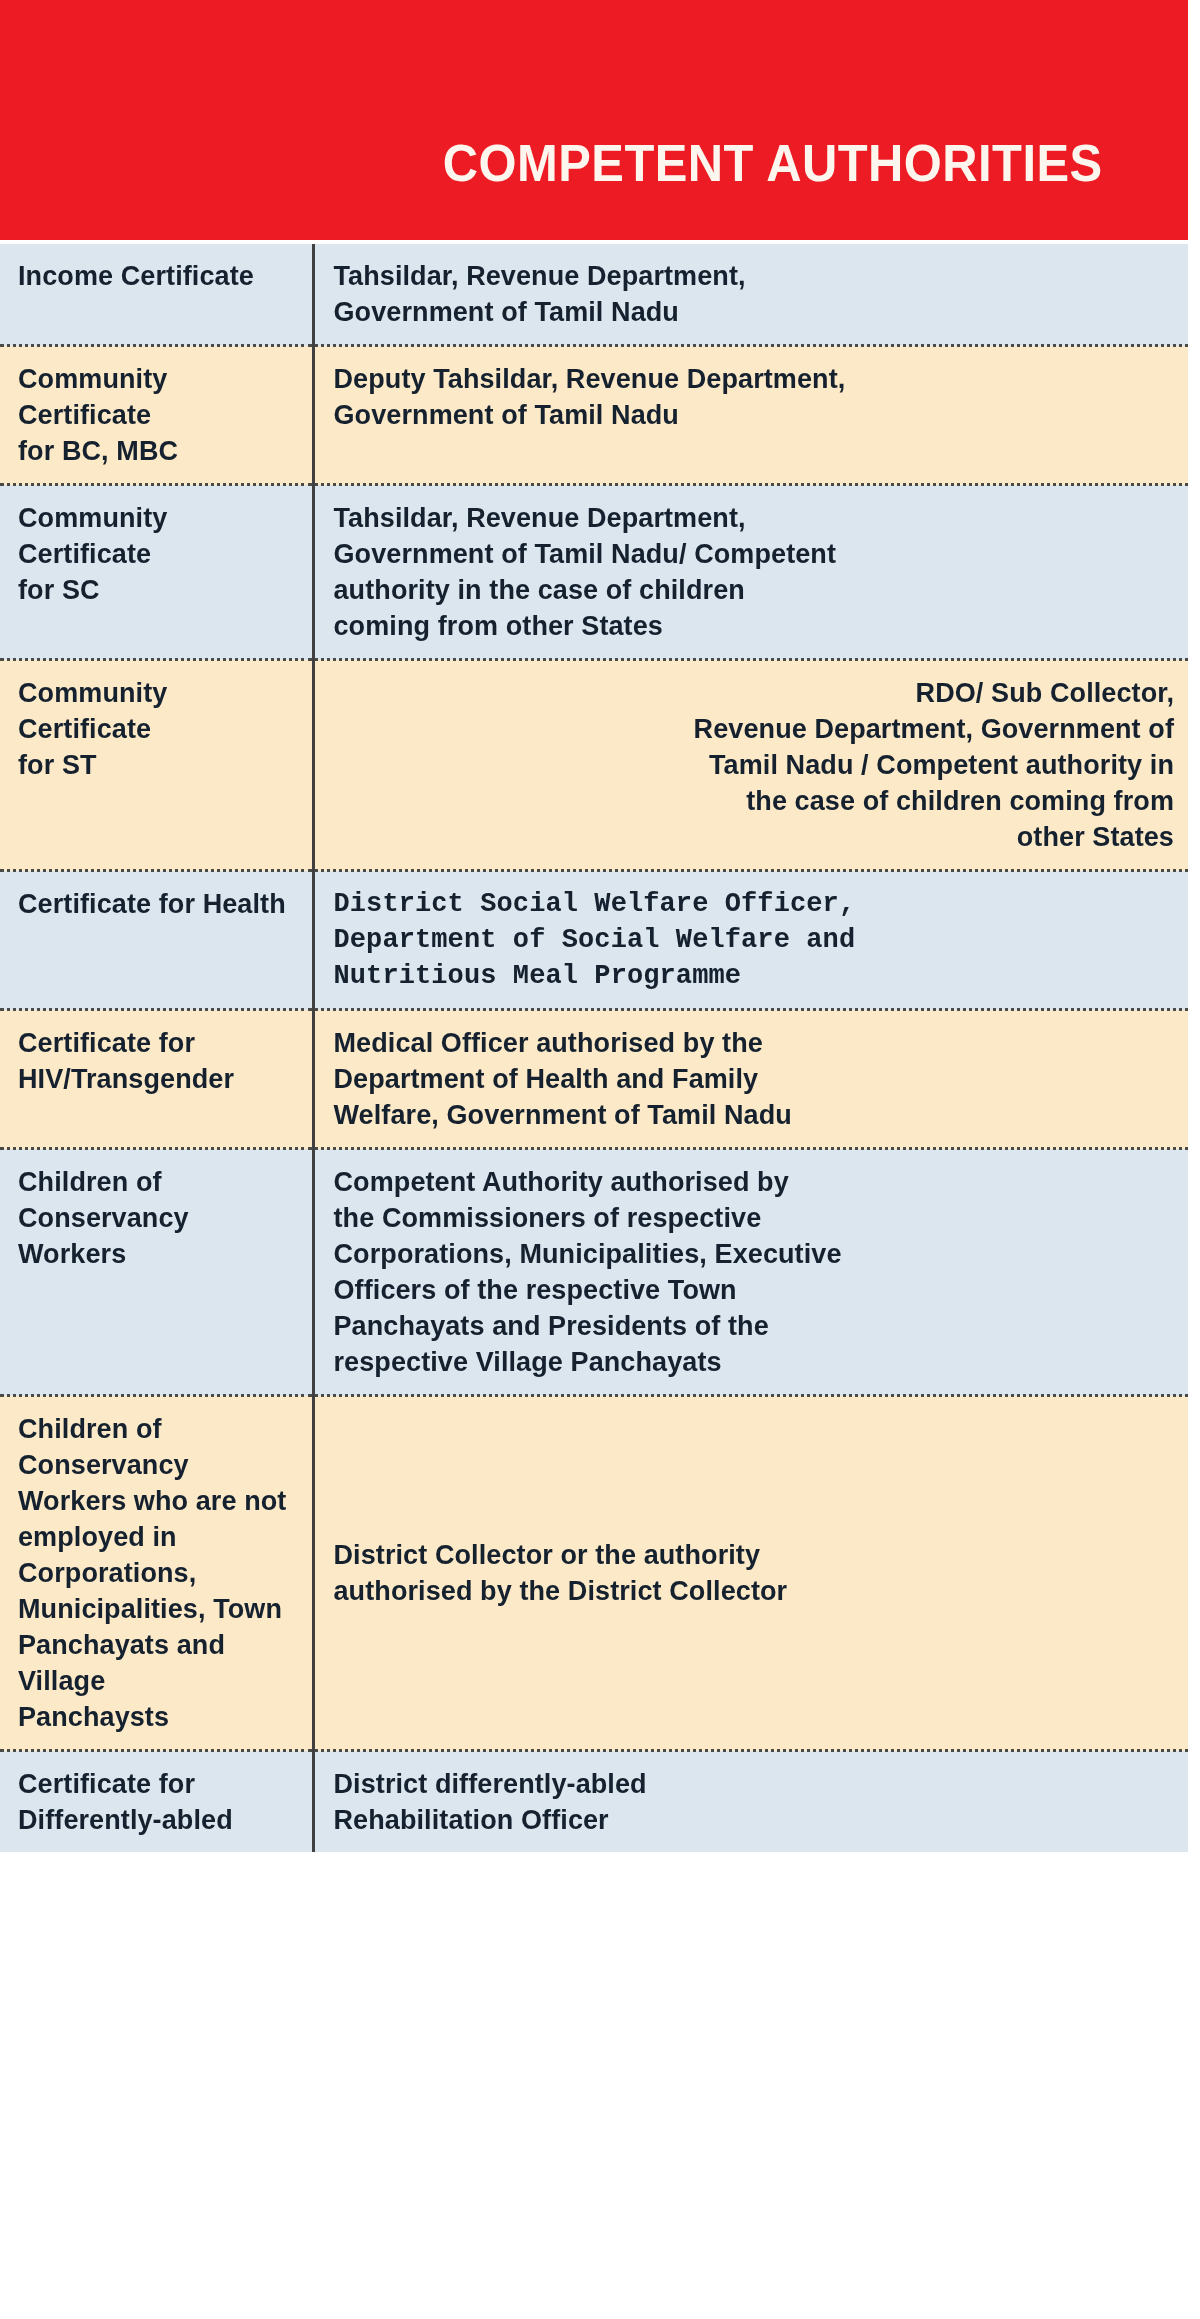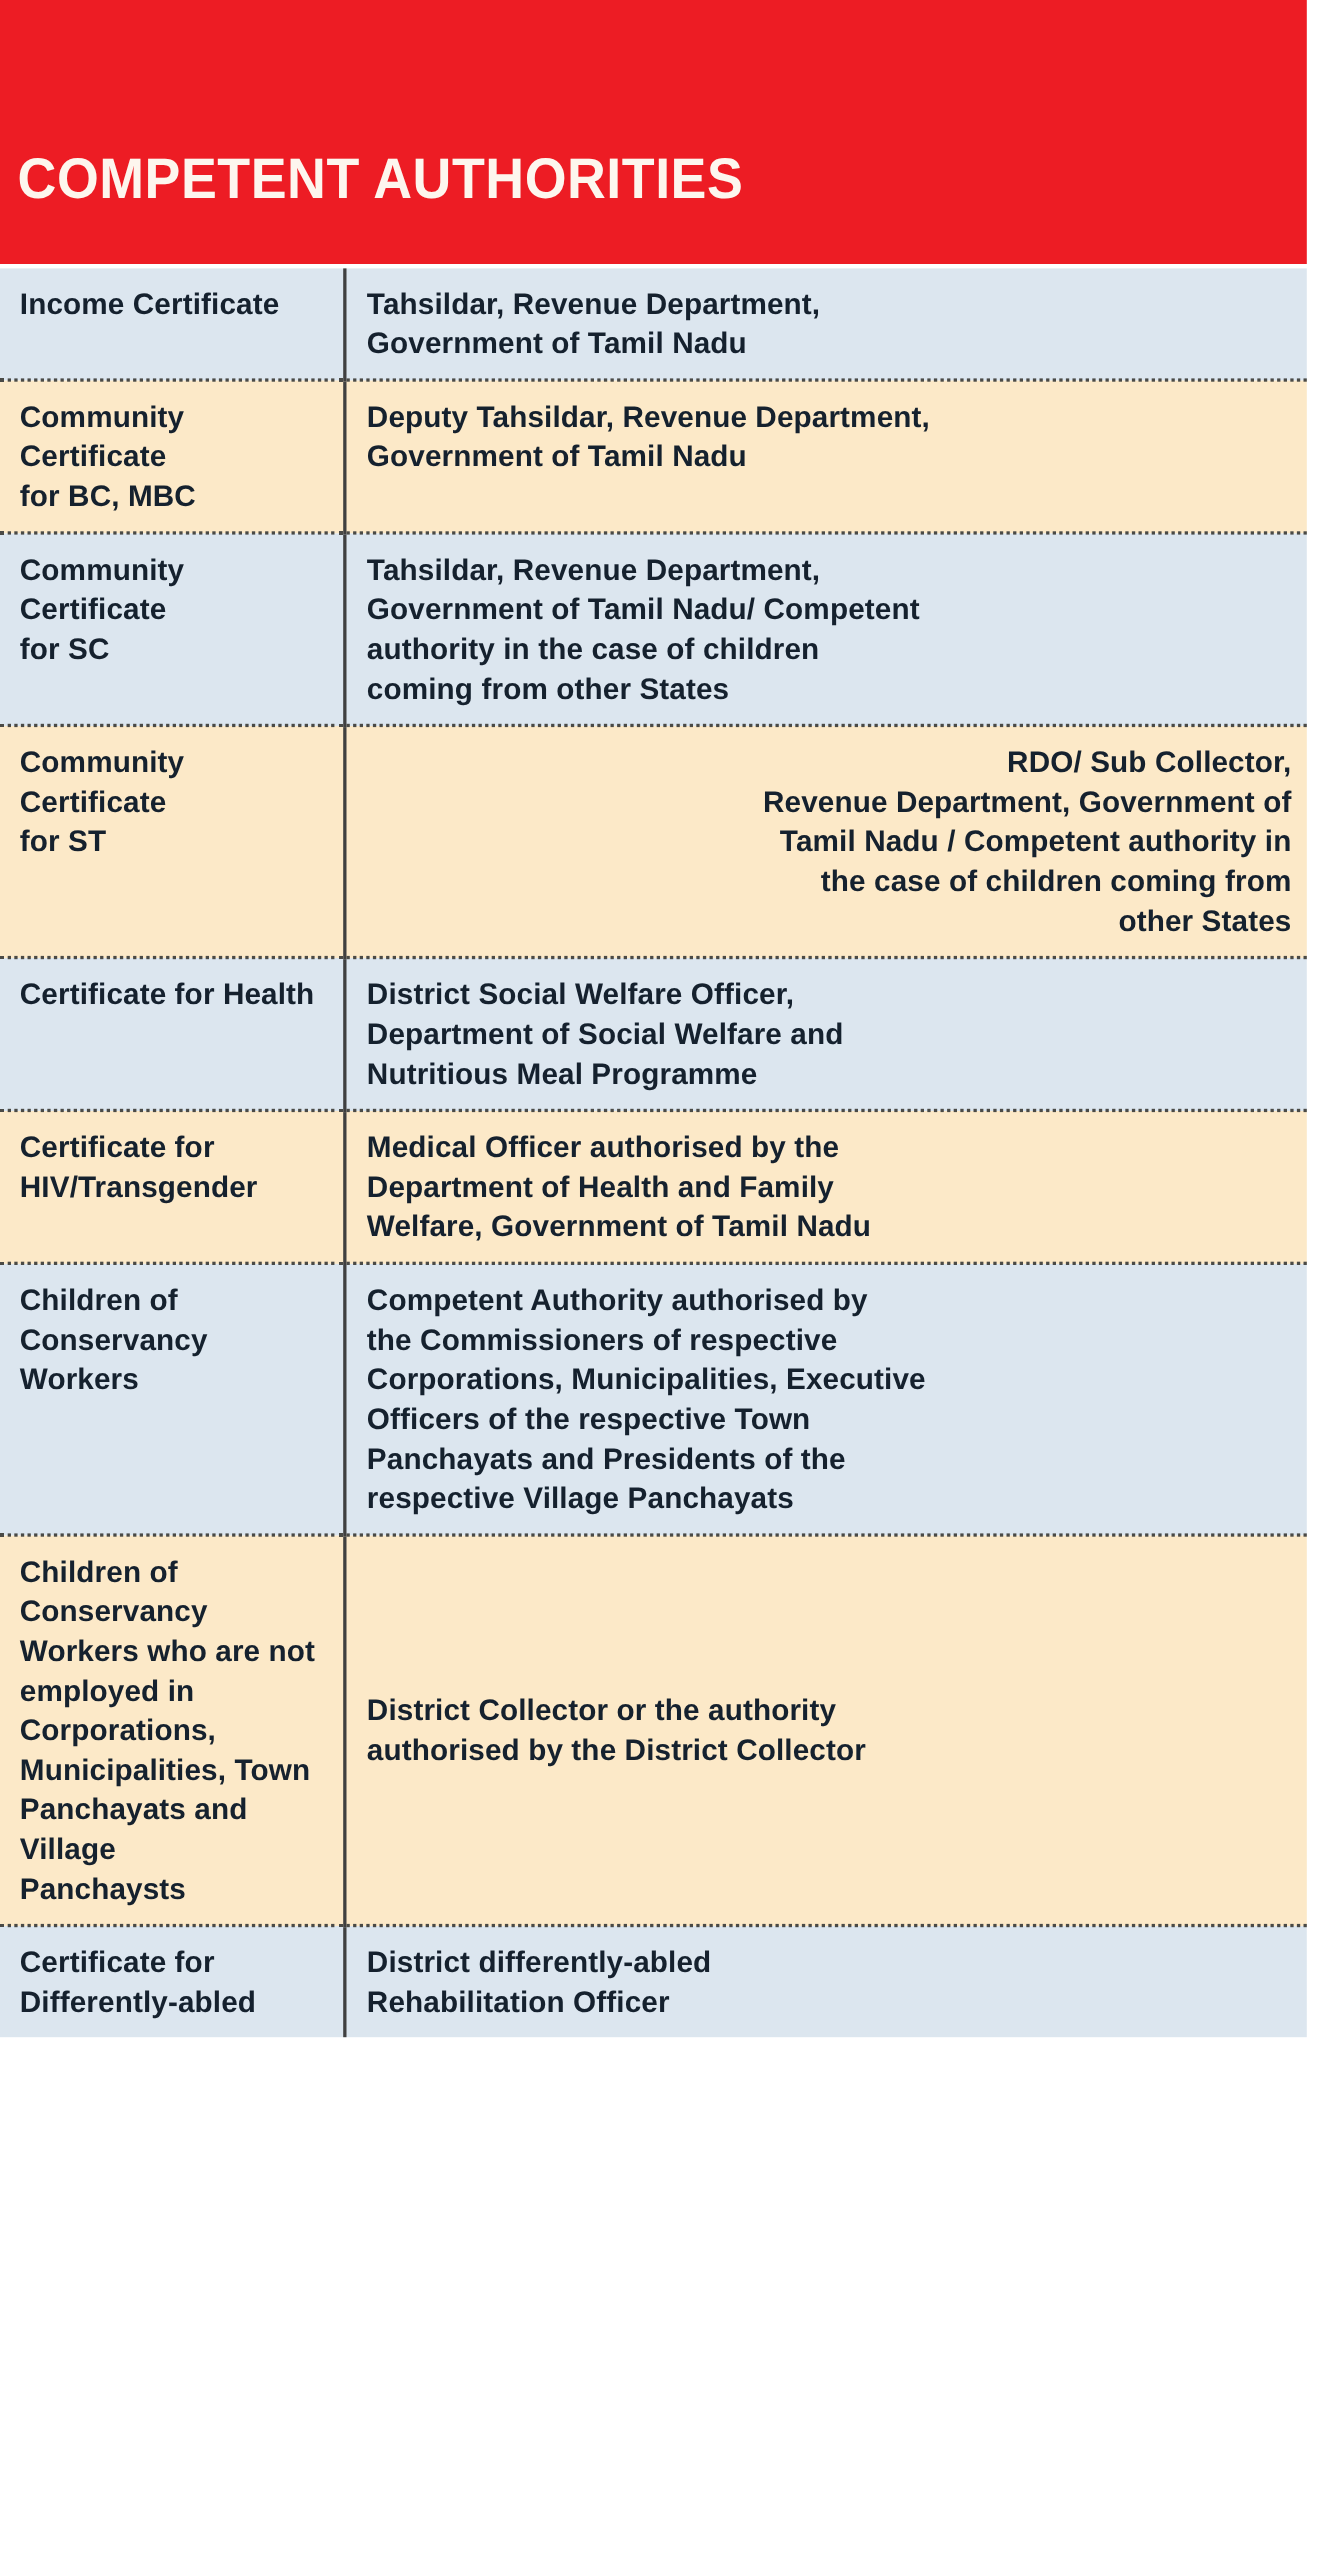--- a/index.html
+++ b/index.html
@@ -21,20 +21,21 @@
     overflow: hidden;
   }
 
   
   .header-band {
     background: #ED1C24;
     width: 1188px;
     height: 240px;
     padding: 18px 16px 10px 16px;
     position: relative;
+    text-align: right;
   }
   .header-title {
     color: #FDF6EE;
     font-family: "Liberation Sans Narrow", "Liberation Sans", sans-serif;
     font-weight: bold;
     font-size: 52px;
     line-height: 58px;
     letter-spacing: 0.5px;
     text-transform: uppercase;
     transform: scaleX(0.94);
@@ -135,21 +136,21 @@
           <td class="col-cert" style="white-space: pre-line;">Community Certificate
 for ST</td>
           <td class="col-auth" style="white-space: pre-line; text-align: right;">RDO/ Sub Collector,
 Revenue Department, Government of
 Tamil Nadu / Competent authority in
 the case of children coming from
 other States</td>
         </tr>
         <tr class="row-blue sep">
           <td class="col-cert" style="white-space: pre-line;">Certificate for Health</td>
-          <td class="col-auth" style="white-space: pre-line;">District Social Welfare Officer,
+          <td class="col-auth" style="white-space: pre-line; font-family: Liberation Mono, monospace;">District Social Welfare Officer,
 Department of Social Welfare and
 Nutritious Meal Programme</td>
         </tr>
         <tr class="row-peach sep">
           <td class="col-cert" style="white-space: pre-line;">Certificate for
 HIV/Transgender</td>
           <td class="col-auth" style="white-space: pre-line;">Medical Officer authorised by the
 Department of Health and Family
 Welfare, Government of Tamil Nadu</td>
         </tr>

